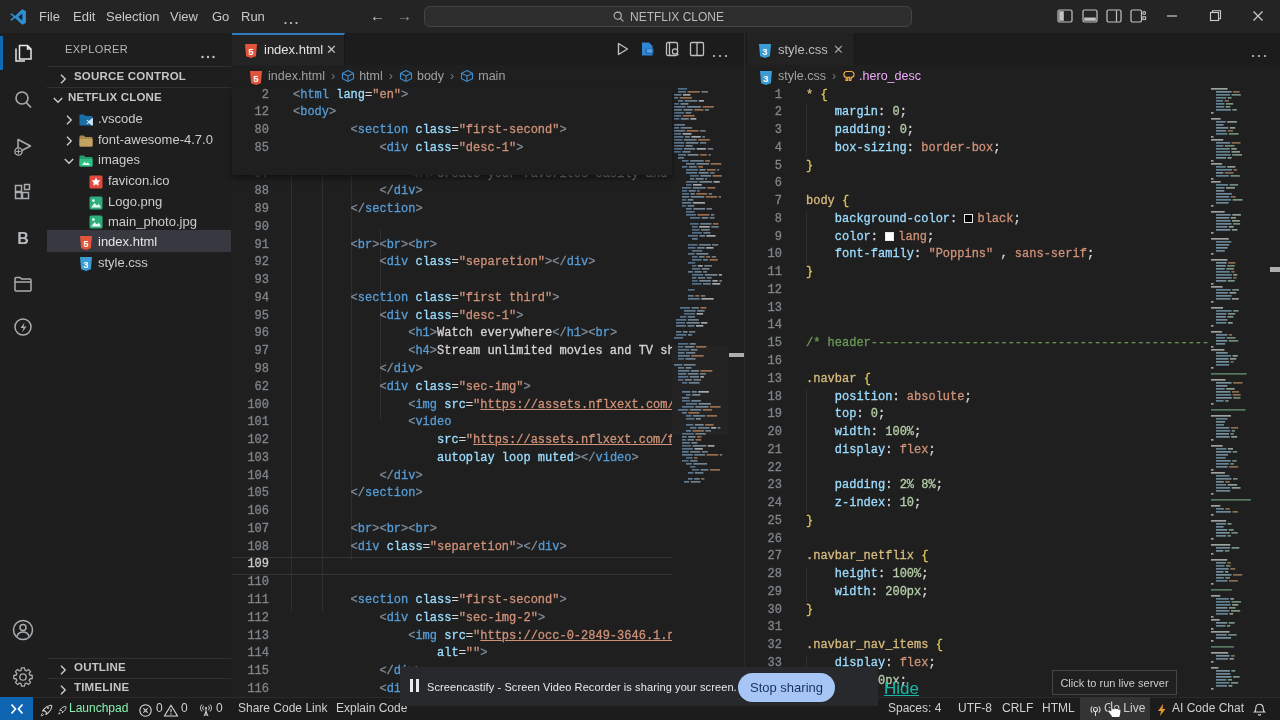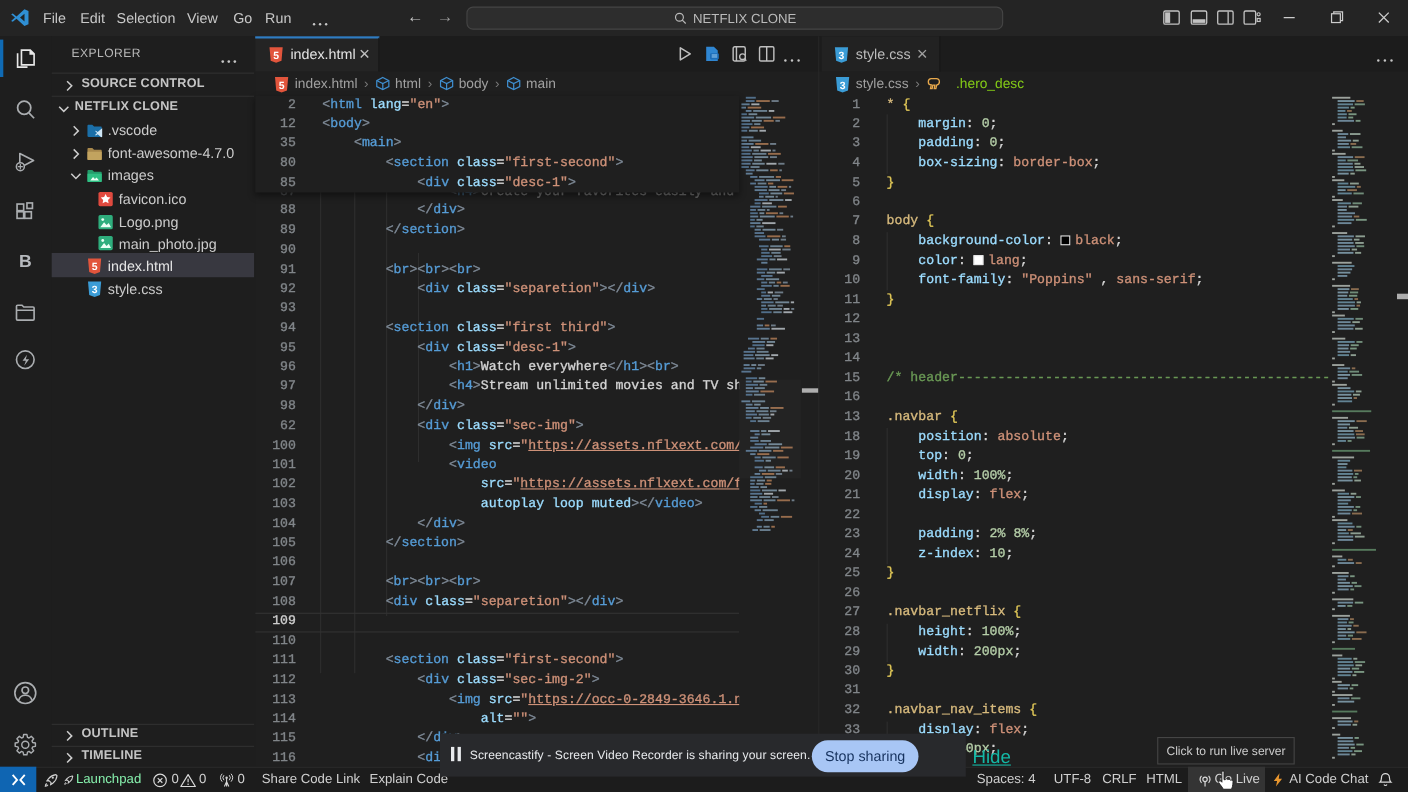--- a/index.html
+++ b/index.html
@@ -300,21 +300,20 @@
 <div class="cl"><span class="ln">112</span><span class="cd">            <i class="p">&lt;</i><i class="t">div</i><i class="x"> </i><i class="a">class</i><i class="x">=</i><i class="s">"sec-img-2"</i><i class="p">&gt;</i></span></div>
 <div class="cl"><span class="ln">113</span><span class="cd">                <i class="p">&lt;</i><i class="t">img</i><i class="x"> </i><i class="a">src</i><i class="x">=</i><i class="s">"</i><i class="sl">https://occ-0-2849-3646.1.nflxso.net/dnm/api/v6/19OhWN2dO19C9txTON9tvTFtefw/mobile-0819.jpg</i></span></div>
 <div class="cl"><span class="ln">114</span><span class="cd">                    <i class="a">alt</i><i class="x">=</i><i class="s">""</i><i class="p">&gt;</i></span></div>
 <div class="cl"><span class="ln">115</span><span class="cd">            <i class="p">&lt;/</i><i class="t">div</i><i class="p">&gt;</i></span></div>
 <div class="cl"><span class="ln">116</span><span class="cd">            <i class="p">&lt;</i><i class="t">div</i><i class="x"> </i><i class="a">class</i><i class="x">=</i><i class="s">"desc-1"</i><i class="p">&gt;</i></span></div>
 </div>
 </div>
 <div class="abs" style="left:232px;top:86.5px;width:440px;height:88.9px;background:#1f1f1f;box-shadow:0 3px 6px rgba(0,0,0,.45);z-index:5">
 <div class="cl"><span class="ln">2</span><span class="cd"><i class="p">&lt;</i><i class="t">html</i><i class="x"> </i><i class="a">lang</i><i class="x">=</i><i class="s">"en"</i><i class="p">&gt;</i></span></div>
 <div class="cl"><span class="ln">12</span><span class="cd"><i class="p">&lt;</i><i class="t">body</i><i class="p">&gt;</i></span></div>
-<div class="cl"><span class="ln">35</span><span class="cd">    <i class="p">&lt;</i><i class="t">main</i><i class="p">&gt;</i></span></div>
 <div class="cl"><span class="ln">80</span><span class="cd">        <i class="p">&lt;</i><i class="t">section</i><i class="x"> </i><i class="a">class</i><i class="x">=</i><i class="s">"first-second"</i><i class="p">&gt;</i></span></div>
 <div class="cl"><span class="ln">85</span><span class="cd">            <i class="p">&lt;</i><i class="t">div</i><i class="x"> </i><i class="a">class</i><i class="x">=</i><i class="s">"desc-1"</i><i class="p">&gt;</i></span></div>
 </div>
 <div class="abs" style="left:672px;top:87px">
       <svg width="56" height="400" xmlns="http://www.w3.org/2000/svg" style="display:block">
         <rect x="6.0" y="1.0" width="9.1" height="1.7" fill="#567795" fill-opacity="0.9"></rect>
         <rect x="6.0" y="4.0" width="8.0" height="1.7" fill="#5e7d9b" fill-opacity="0.9"></rect>
         <rect x="15.5" y="4.0" width="12.3" height="1.7" fill="#ad7a55" fill-opacity="0.85"></rect>
         <rect x="29.4" y="4.0" width="6.5" height="1.7" fill="#8fa3b3" fill-opacity="0.7"></rect>
         <rect x="2.0" y="7.0" width="7.5" height="1.7" fill="#6886a1" fill-opacity="0.9"></rect>
@@ -634,21 +633,21 @@
 <div class="abs" style="left:758px;top:68px"><svg width="16" height="16" viewBox="0 0 16 16" style="" xmlns="http://www.w3.org/2000/svg">
         <path d="M2 1h12l-1.1 12.2L8 15l-4.9-1.8Z" fill="#3b9cd6"></path>
         <text x="8" y="11.5" text-anchor="middle" font-family="Liberation Sans" font-weight="bold" font-size="9.5" fill="#fff">3</text>
       </svg></div>
 <div class="abs" style="left:778px;top:69px;font-size:12.5px;display:flex;align-items:center">
       <span style="color:#a0a0a0">style.css</span>
       <span style="color:#7a7a7a;margin:0 6px">›</span>
       <svg width="14" height="14" viewBox="0 0 14 14" style="" xmlns="http://www.w3.org/2000/svg">
         <path d="M4.5 2.5c-1.6 0-2.6 1.2-2.6 2.9 0 1.8 1.1 2.9 2.7 2.9l-.7 3.2h1.5l.6-3.1h1.9l-.6 3.1h1.5l.7-3.2c1.5-.2 2.5-1.3 2.5-2.9 0-1.7-1-2.9-2.7-2.9Z" fill="none" stroke="#e8a94c" stroke-width="1.2"></path>
       </svg>
-      <span style="color:#84cc16;margin-left:13px">.hero_desc</span>
+      <span style="color:#f0abfc;margin-left:3px">.hero_desc</span>
     </div>
 <div class="abs" style="left:745px;top:87px;width:464px;height:610px;overflow:hidden">
 <div class="abs" style="left:61px;top:17.3px;width:1px;height:53.3px;background:#2e2e2e"></div>
 <div class="abs" style="left:61px;top:124.0px;width:1px;height:53.3px;background:#2e2e2e"></div>
 <div class="abs" style="left:61px;top:301.8px;width:1px;height:124.5px;background:#2e2e2e"></div>
 <div class="abs" style="left:61px;top:479.6px;width:1px;height:35.6px;background:#2e2e2e"></div>
 <div class="abs" style="left:61px;top:568.5px;width:1px;height:35.6px;background:#2e2e2e"></div>
 <div class="abs" style="left:0;top:-0.5px;width:464px">
 <div class="cl"><span class="ln">1</span><span class="cd"><i class="sel">*</i><i class="x"> </i><i class="b">{</i></span></div>
 <div class="cl"><span class="ln">2</span><span class="cd">    <i class="a">margin</i><i class="x">: </i><i class="n">0</i><i class="x">;</i></span></div>

